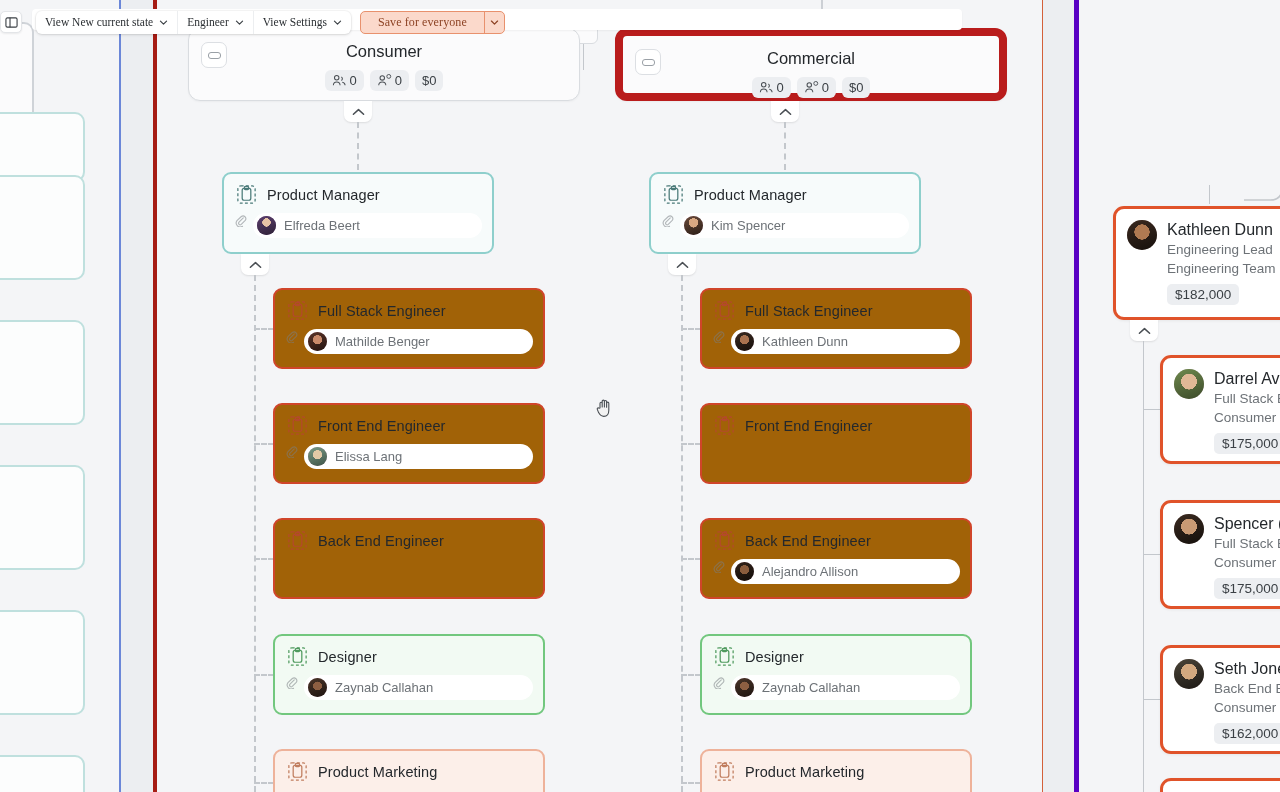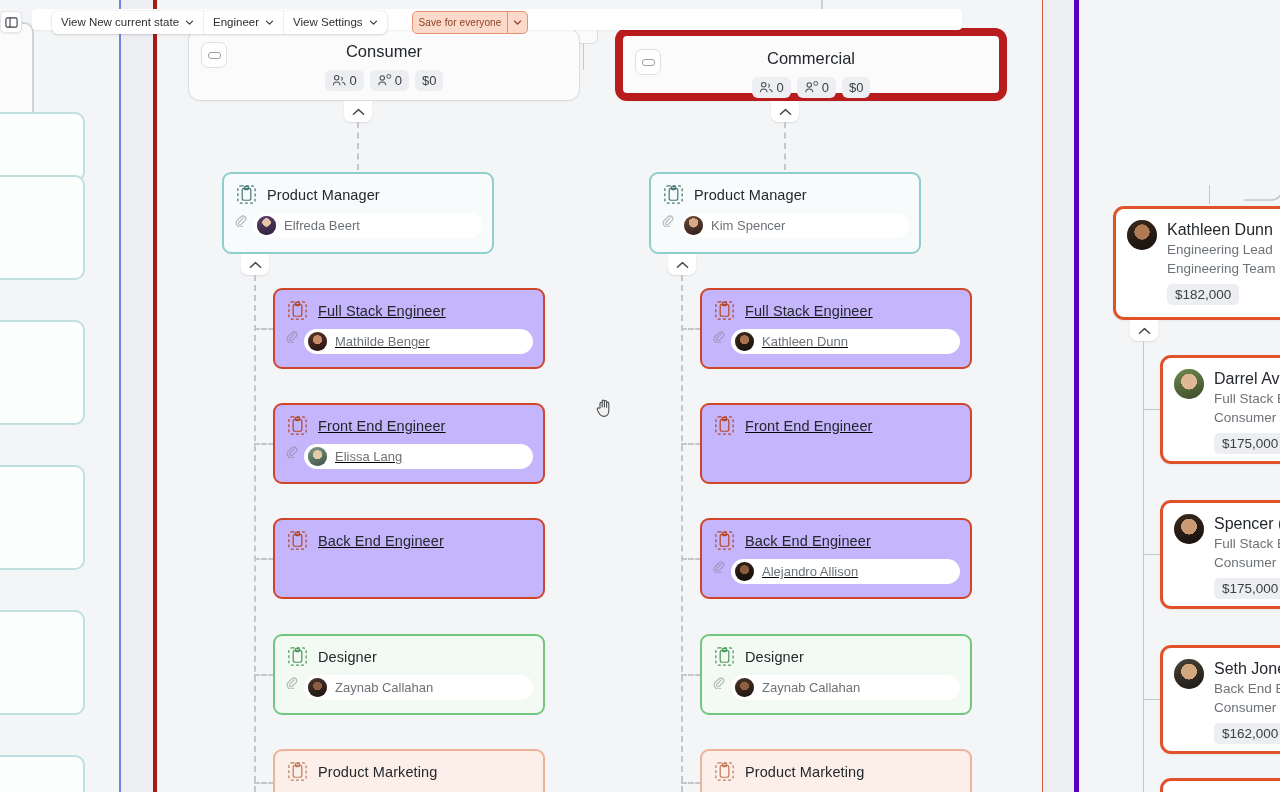--- a/index.html
+++ b/index.html
@@ -20,21 +20,21 @@
 
   
   .panel-band { position: absolute; top: 0; height: 792px; background: #eceef1; }
   .band-a { left: 121px; width: 32px; }
   .band-b { left: 1043px; width: 31px; }
   .band-c { left: 1079px; width: 201px; background: #f4f5f7; }
 
   
   #toolbar {
     position: absolute; left: 0; top: 8px; height: 28px;
-    display: flex; align-items: center; gap: 16px; z-index: 60;
+    display: flex; align-items: center; gap: 0px; z-index: 60; font-family: Liberation Serif, serif;
   }
   .tb-sidebar-btn {
     width: 22px; height: 22px; margin-left: 0px;
     display: flex; align-items: center; justify-content: center;
     background: #fff; border: 1px solid #e3e5e8; border-radius: 5px;
     box-shadow: 0 1px 2px rgba(0,0,0,.07);
   }
   .tb-group {
     margin-left: 14px;
     display: flex; align-items: stretch; height: 23px;
@@ -49,22 +49,22 @@
   }
   .tb-item + .tb-item { border-left: 1px solid #eceef0; }
   .chev { width: 9px; height: 9px; flex: none; display:block; }
   .chev svg { display:block; }
   .tb-save {
     margin-left: 9px; display: flex; align-items: stretch; height: 23px;
     border: 1px solid #e8916d; border-radius: 5px; overflow: hidden;
     background: #fbd9cb;
   }
   .tb-save .lbl {
-    padding: 0 6px; display: flex; align-items: center;
-    font-size: 10px; color: #8d4324; white-space: nowrap; letter-spacing: .1px;
+    padding: 0 17px; display: flex; align-items: center;
+    font-size: 12px; color: #8d4324; white-space: nowrap; letter-spacing: .1px;
   }
   .tb-save .caret {
     width: 20px; display: flex; align-items: center; justify-content: center;
     border-left: 1px solid #e8916d;
   }
 
   
   .tb-sheet {
     position: absolute; left: 32px; top: 9px; width: 930px; height: 21px;
     background: #fff; border-radius: 4px; z-index: 50;
@@ -120,21 +120,21 @@
   }
   .avatar {
     width: 19px; height: 19px; border-radius: 50%; flex: none;
     background: #b9a; overflow: hidden; position: relative;
   }
   .avatar .face { position: absolute; inset: 0; }
   .person-name { font-size: 13px; color: #6d7277; white-space: nowrap; }
 
   
   .v-teal   { border-color: #8ecfcc; background: #f7fbfb; }
-  .v-red    { border-color: #d0452a; background: #c4b5fd; text-decoration: underline; }
+  .v-red    { border-color: #d0452a; background: #a16207; }
   .v-green  { border-color: #72c77e; background: #f2faf3; }
   .v-salmon { border-color: #eeb29a; background: #fcefe9; }
 
   
   .person-card {
     position: absolute; background: #fff; border-radius: 11px;
     border: 3px solid #e0532a;
     box-shadow: 0 1px 3px rgba(0,0,0,.06);
   }
   .pc-inner { display: flex; gap: 10px; padding: 11px 12px 11px 11px; }

